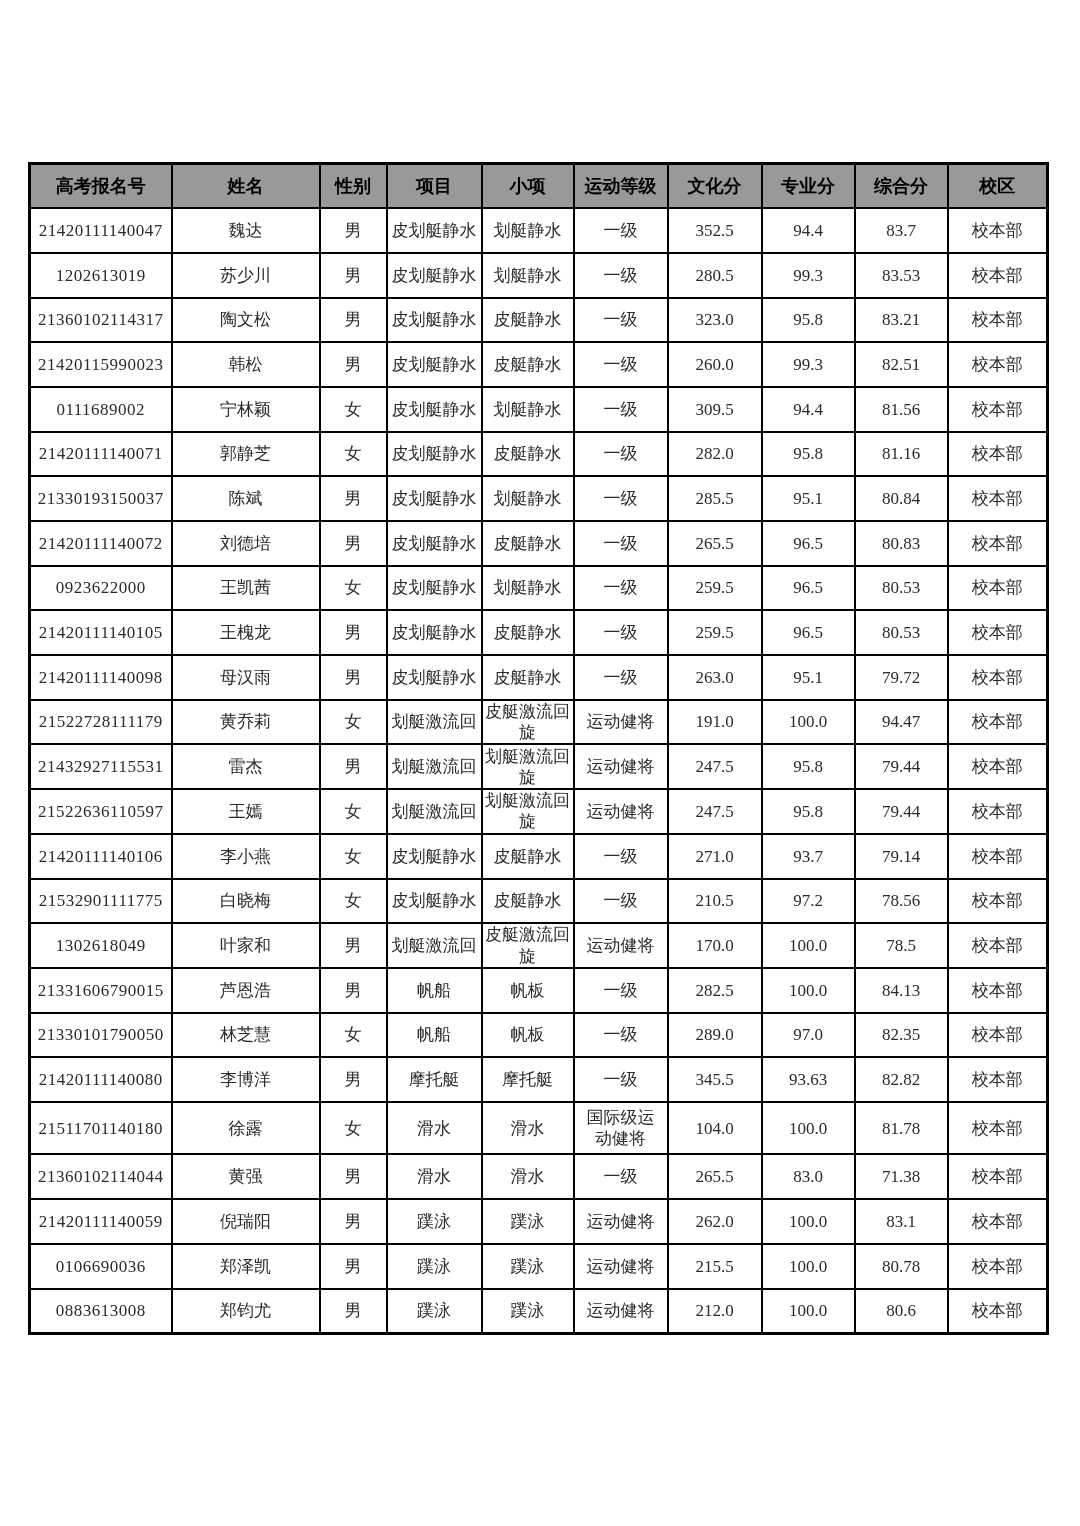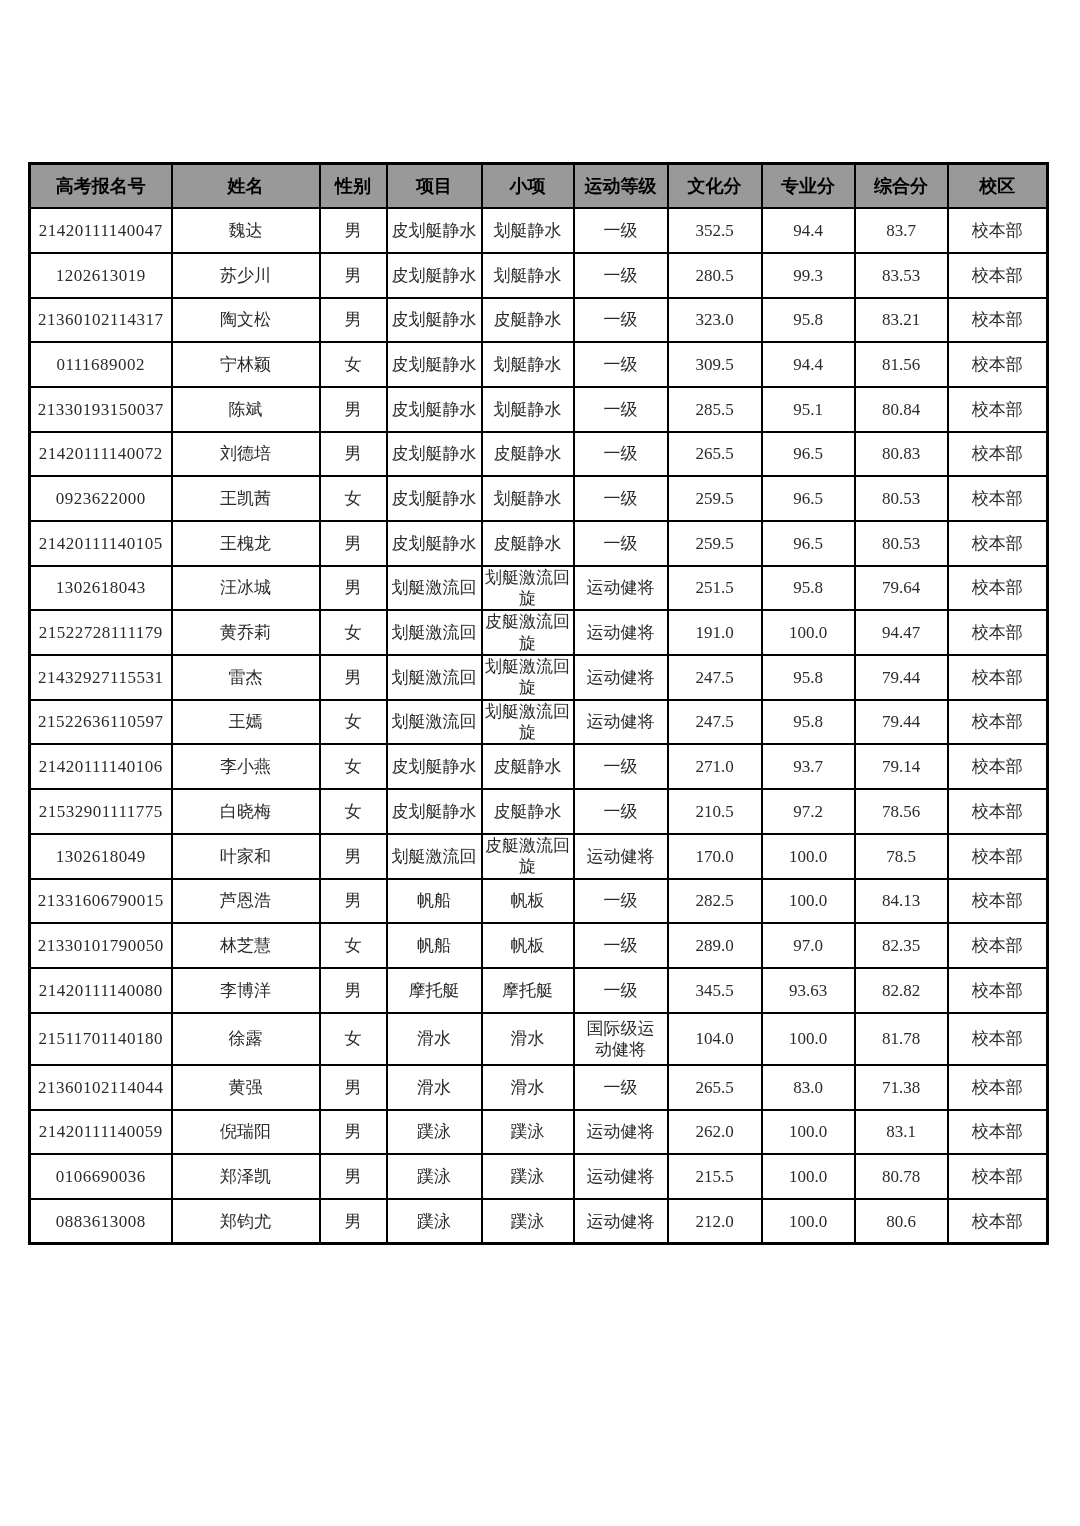--- a/index.html
+++ b/index.html
@@ -95,32 +95,56 @@
           <td class="col-2">男</td>
           <td class="col-3">皮划艇静水</td>
           <td class="col-4">皮艇静水</td>
           <td class="col-5">一级</td>
           <td class="col-6">323.0</td>
           <td class="col-7">95.8</td>
           <td class="col-8">83.21</td>
           <td class="col-9">校本部</td>
         </tr>
         <tr>
+          <td class="col-0">21420115990023</td>
+          <td class="col-1">韩松</td>
+          <td class="col-2">男</td>
+          <td class="col-3">皮划艇静水</td>
+          <td class="col-4">皮艇静水</td>
+          <td class="col-5">一级</td>
+          <td class="col-6">260.0</td>
+          <td class="col-7">99.3</td>
+          <td class="col-8">82.51</td>
+          <td class="col-9">校本部</td>
+        </tr>
+        <tr>
           <td class="col-0">0111689002</td>
           <td class="col-1">宁林颖</td>
           <td class="col-2">女</td>
           <td class="col-3">皮划艇静水</td>
           <td class="col-4">划艇静水</td>
           <td class="col-5">一级</td>
           <td class="col-6">309.5</td>
           <td class="col-7">94.4</td>
           <td class="col-8">81.56</td>
           <td class="col-9">校本部</td>
         </tr>
         <tr>
+          <td class="col-0">21420111140071</td>
+          <td class="col-1">郭静芝</td>
+          <td class="col-2">女</td>
+          <td class="col-3">皮划艇静水</td>
+          <td class="col-4">皮艇静水</td>
+          <td class="col-5">一级</td>
+          <td class="col-6">282.0</td>
+          <td class="col-7">95.8</td>
+          <td class="col-8">81.16</td>
+          <td class="col-9">校本部</td>
+        </tr>
+        <tr>
           <td class="col-0">21330193150037</td>
           <td class="col-1">陈斌</td>
           <td class="col-2">男</td>
           <td class="col-3">皮划艇静水</td>
           <td class="col-4">划艇静水</td>
           <td class="col-5">一级</td>
           <td class="col-6">285.5</td>
           <td class="col-7">95.1</td>
           <td class="col-8">80.84</td>
           <td class="col-9">校本部</td>
@@ -155,29 +179,29 @@
           <td class="col-2">男</td>
           <td class="col-3">皮划艇静水</td>
           <td class="col-4">皮艇静水</td>
           <td class="col-5">一级</td>
           <td class="col-6">259.5</td>
           <td class="col-7">96.5</td>
           <td class="col-8">80.53</td>
           <td class="col-9">校本部</td>
         </tr>
         <tr>
-          <td class="col-0">1302618043</td>
-          <td class="col-1">汪冰城</td>
-          <td class="col-2">男</td>
-          <td class="col-3">划艇激流回</td>
-          <td class="col-4">划艇激流回旋</td>
-          <td class="col-5">运动健将</td>
-          <td class="col-6">251.5</td>
-          <td class="col-7">95.8</td>
-          <td class="col-8">79.64</td>
+          <td class="col-0">21420111140098</td>
+          <td class="col-1">母汉雨</td>
+          <td class="col-2">男</td>
+          <td class="col-3">皮划艇静水</td>
+          <td class="col-4">皮艇静水</td>
+          <td class="col-5">一级</td>
+          <td class="col-6">263.0</td>
+          <td class="col-7">95.1</td>
+          <td class="col-8">79.72</td>
           <td class="col-9">校本部</td>
         </tr>
         <tr>
           <td class="col-0">21522728111179</td>
           <td class="col-1">黄乔莉</td>
           <td class="col-2">女</td>
           <td class="col-3">划艇激流回</td>
           <td class="col-4">皮艇激流回旋</td>
           <td class="col-5">运动健将</td>
           <td class="col-6">191.0</td>

